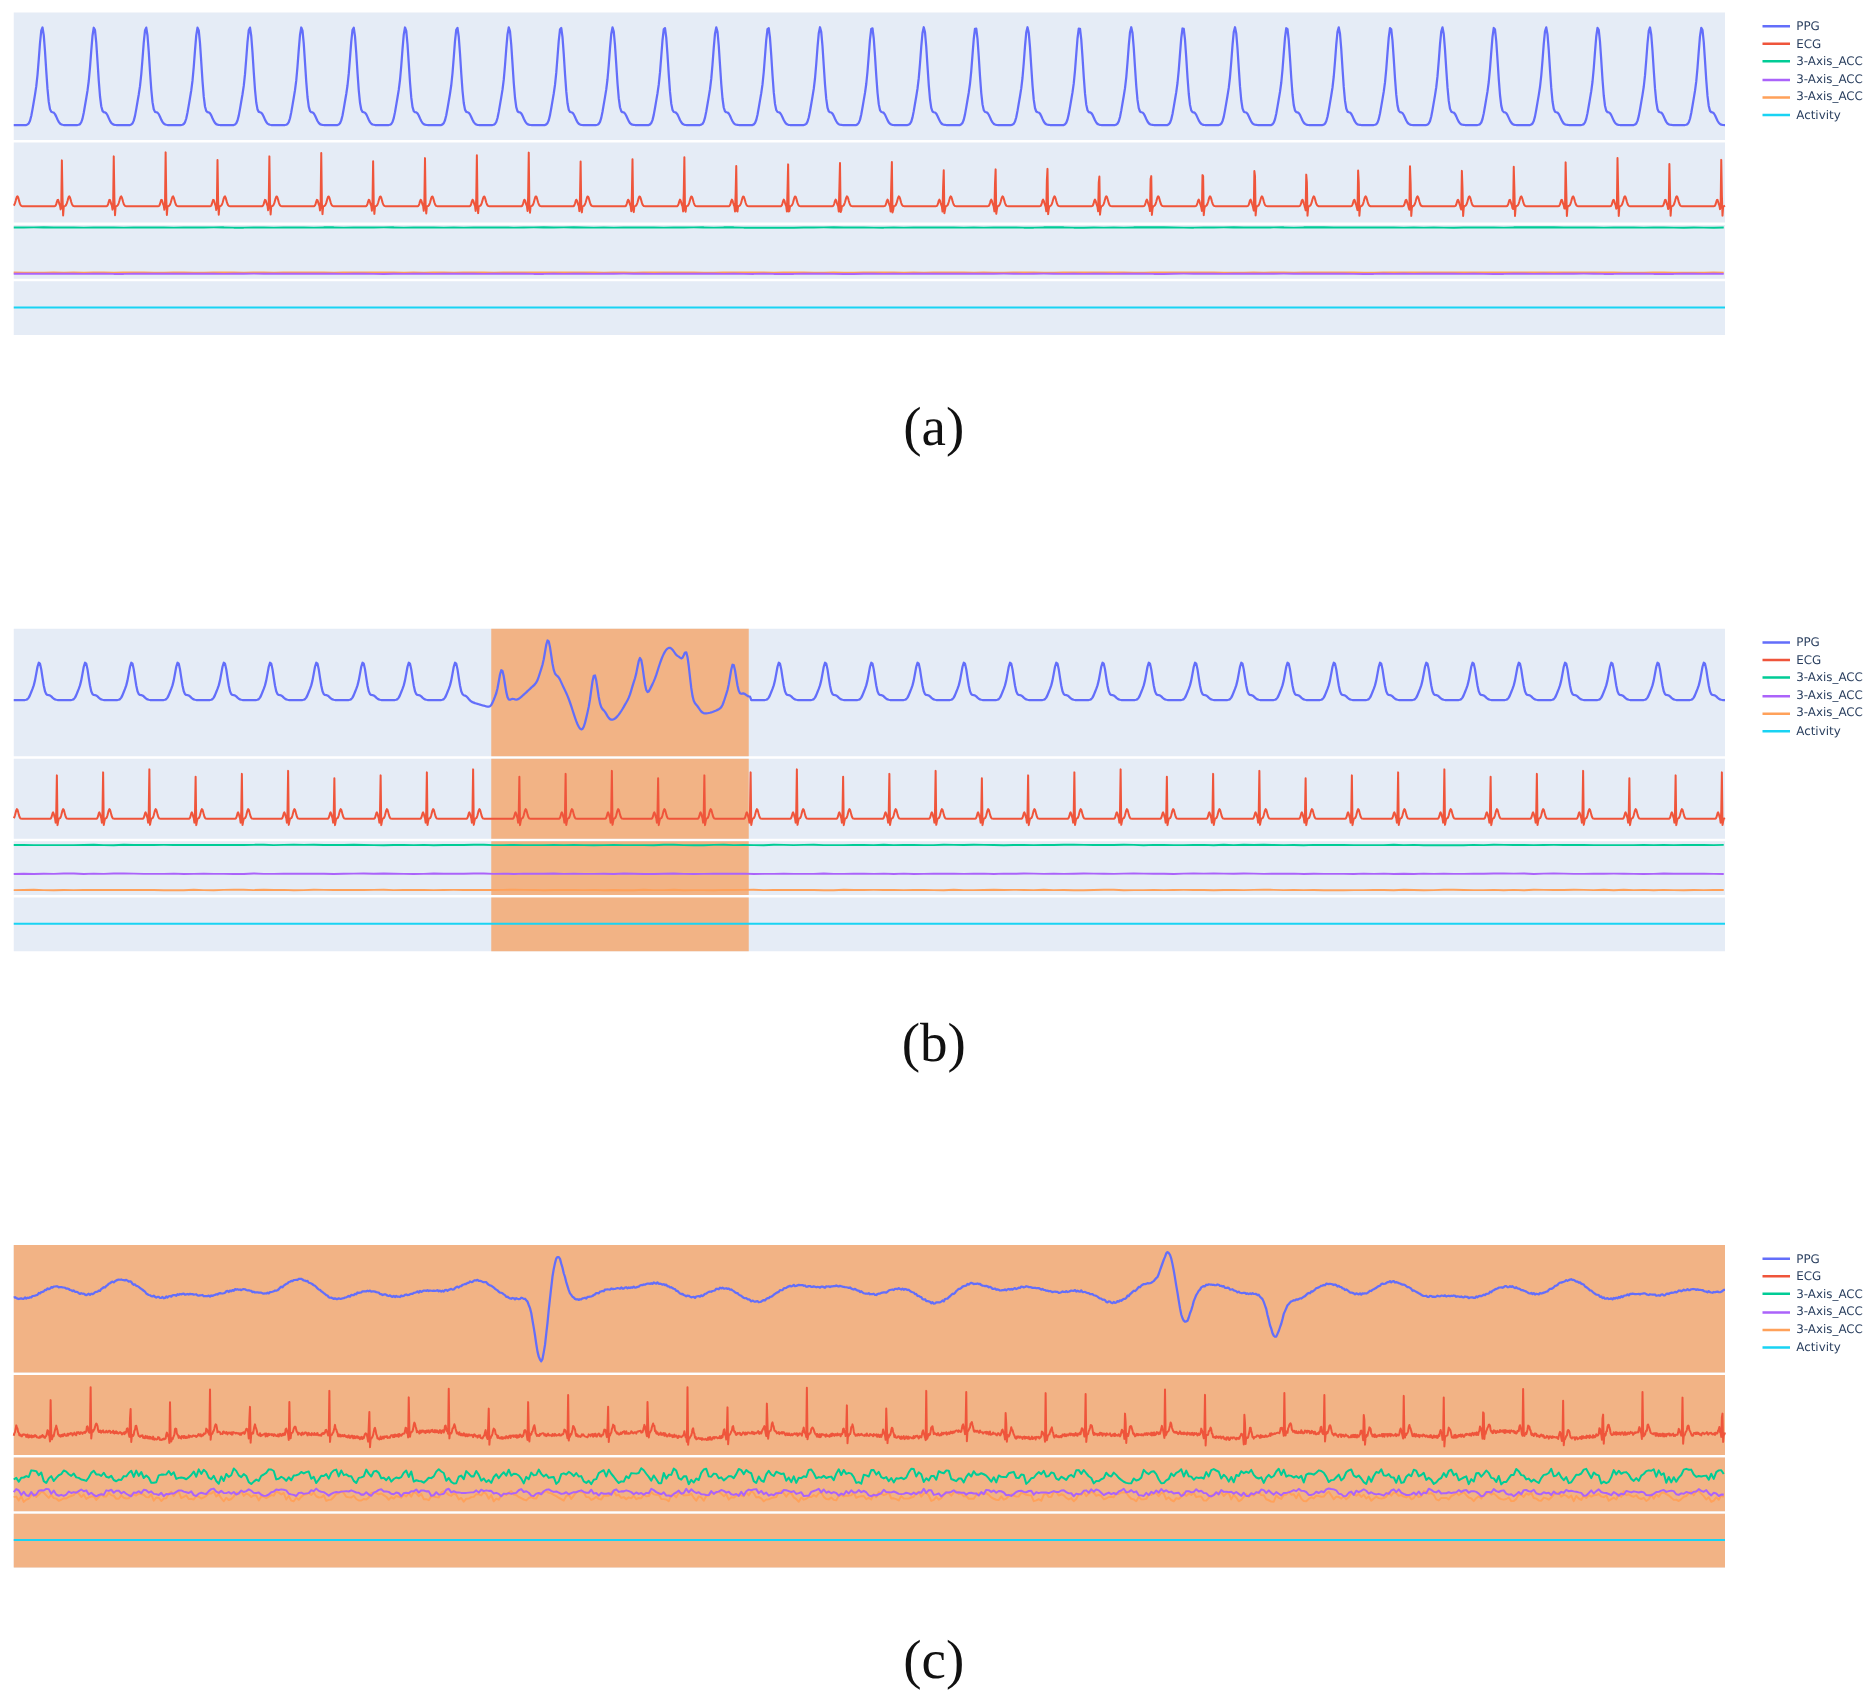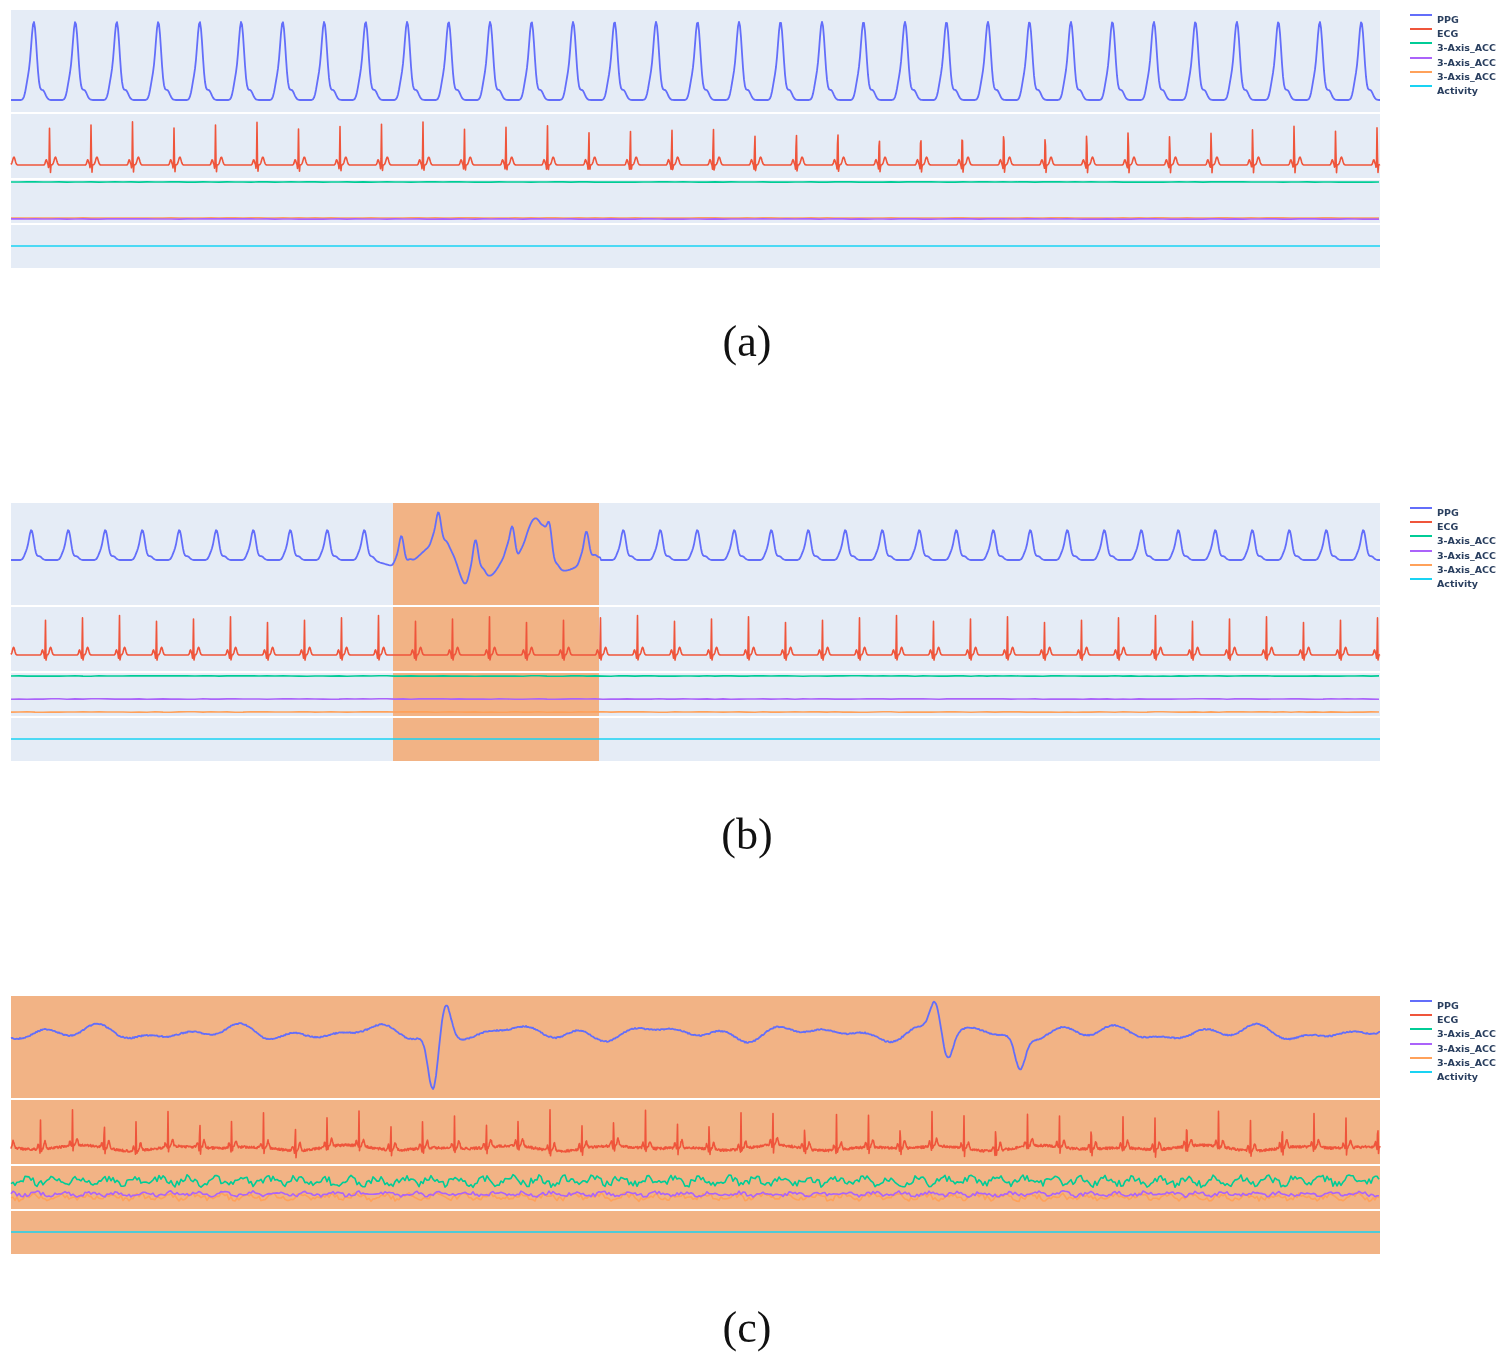--- a/index.html
+++ b/index.html
@@ -1,19 +1,19 @@
 <!DOCTYPE html>
 <html><head>
 <meta charset="utf-8">
 <style>
   html, body { margin: 0; padding: 0; background: #ffffff; }
   body { width: 1500px; height: 1362px; position: relative; overflow: hidden; font-family: "Liberation Sans", sans-serif; }
   .plot-svg { position: absolute; left: 0; top: 0; }
   .legend { position: absolute; left: 1410px; font-family: "DejaVu Sans", sans-serif; font-size: 9.5px; color: #2a3f5f; }
-  .legend-item { display: flex; align-items: flex-start; height: 14.2px; font-weight: bold; }
+  .legend-item { display: flex; align-items: center; height: 14.2px; }
   .legend-swatch { display: inline-block; width: 22px; height: 2px; margin-right: 5px; }
   .caption { position: absolute; left: 0; width: 1494px; text-align: center; font-family: "Liberation Serif", "DejaVu Serif", serif; font-size: 44px; color: #111; }
 </style>
 </head>
 <body>
 
 <svg class="plot-svg" width="1500" height="1362" viewBox="0 0 1500 1362" xmlns="http://www.w3.org/2000/svg">
   <g id="chart-0">
       <rect x="11" y="10" width="1369" height="102" fill="#e5ecf6"></rect>
       <rect x="11" y="114" width="1369" height="64" fill="#e5ecf6"></rect>

